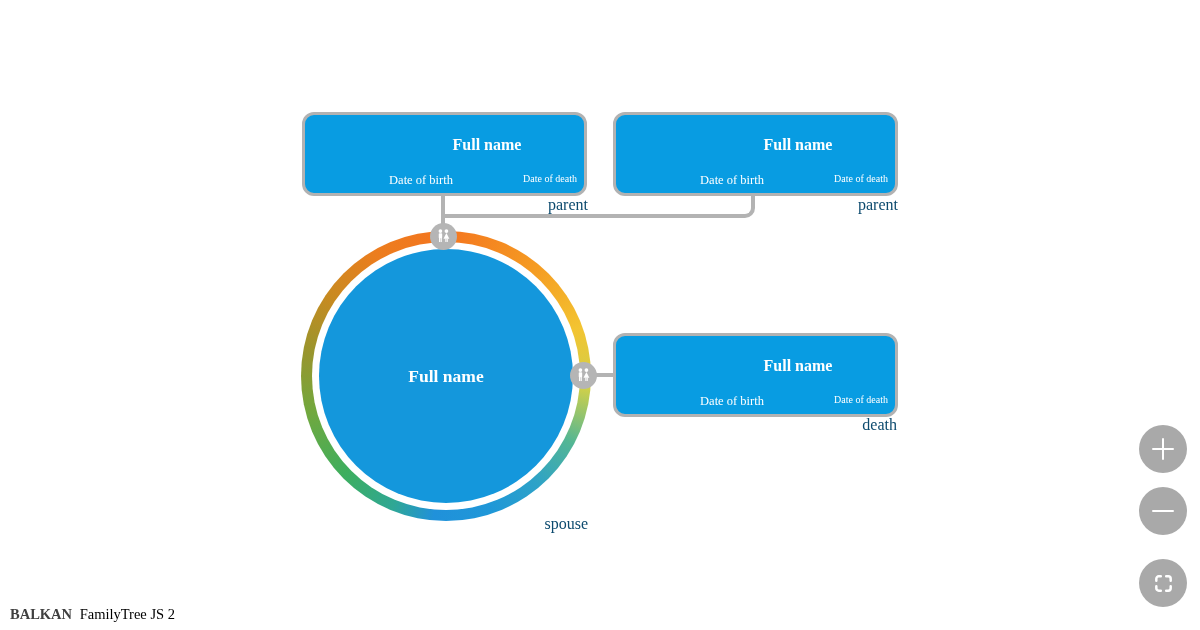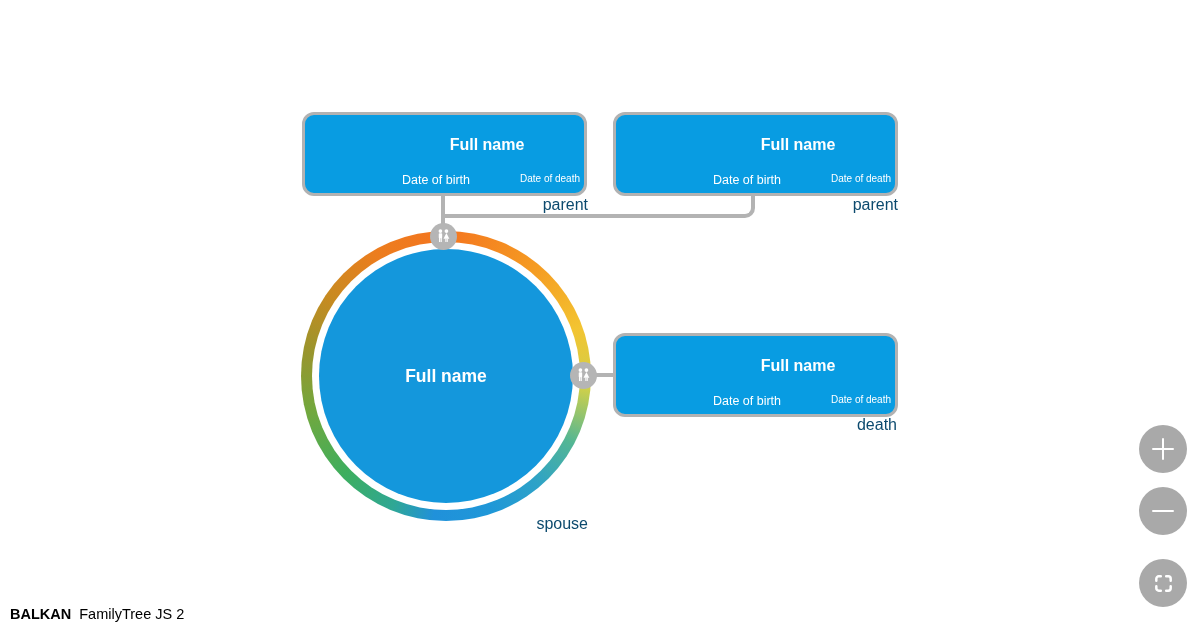--- a/index.html
+++ b/index.html
@@ -1,36 +1,36 @@
 <!DOCTYPE html>
 <html><head>
 <meta charset="utf-8">
 <style>
   * { margin:0; padding:0; box-sizing:border-box; }
   html,body { background:#ffffff; }
   body { font-family:"Liberation Sans", sans-serif; }
-  .stage { position:relative; width:1200px; height:630px; background:#ffffff; overflow:hidden; }
+  .stage { position:relative; width:1200px; height:630px; background:#ffffff; overflow:hidden;font-family:Liberation Serif, serif; }
 
   
   .conn { position:absolute; z-index:0; }
   .conn-parent-left { left:441px; top:194px; width:4px; height:34px; background:#b3b3b3; }
   .conn-parent-right { left:443px; top:194px; width:312px; height:24px;
        border-right:4px solid #b3b3b3; border-bottom:4px solid #b3b3b3;
        border-bottom-right-radius:10px; }
   .conn-spouse { left:592px; top:373px; width:26px; height:4px; background:#b3b3b3; }
 
   
   .node { position:absolute; width:285px; height:84px; background:#089ce2;
           border:3px solid #b2b2b2; border-radius:12px; z-index:2; color:#fff; }
   .node-parent-left  { left:302px; top:112px; }
   .node-parent-right { left:613px; top:112px; }
   .node-spouse       { left:613px; top:333px; }
   .node-name { position:absolute; left:182px; top:21px; transform:translateX(-50%);
                font-size:16px; font-weight:bold; white-space:nowrap; }
-  .node-dob  { position:absolute; left:131px; top:58px; transform:translateX(-50%);
+  .node-dob  { position:absolute; left:116px; top:58px; transform:translateX(-50%);
                font-size:12.5px; white-space:nowrap; }
   .node-dod  { position:absolute; left:245px; top:58px; transform:translateX(-50%);
                font-size:10px; white-space:nowrap; }
 
   
   .rel-label { position:absolute; font-size:16px; color:#0c4a6e; z-index:3; white-space:nowrap; }
   .lbl-parent-left  { right:612px; top:196px; }
   .lbl-parent-right { right:302px; top:196px; }
   .lbl-spouse       { right:303px; top:416px; }
   .lbl-focus        { right:612px; top:515px; }
@@ -59,21 +59,21 @@
           background:#a9a9a9; z-index:5; cursor:pointer; }
   .ctrl-zoom-in  { top:425px; }
   .ctrl-zoom-out { top:487px; }
   .ctrl-fit      { top:559px; display:flex; align-items:center; justify-content:center; }
   .bar-h { position:absolute; left:13px;   top:22.7px; width:22px;  height:2.6px; background:#fff; border-radius:2px; }
   .bar-v { position:absolute; left:22.7px; top:13px;   width:2.6px; height:22px;  background:#fff; border-radius:2px; }
 
   
   .logo { position:absolute; left:10px; top:606px; font-size:14.5px; z-index:5;
           cursor:pointer; white-space:nowrap; }
-  .logo-primary   { color:#000000; font-weight:bold; }
+  .logo-primary   { color:#404040; font-weight:bold; }
   .logo-secondary { color:#000000; font-weight:normal; margin-left:4px; }
 </style>
 </head>
 <body>
 
 <div class="stage">
 
   <div class="conn conn-parent-left"></div>
   <div class="conn conn-parent-right"></div>
   <div class="conn conn-spouse"></div>

